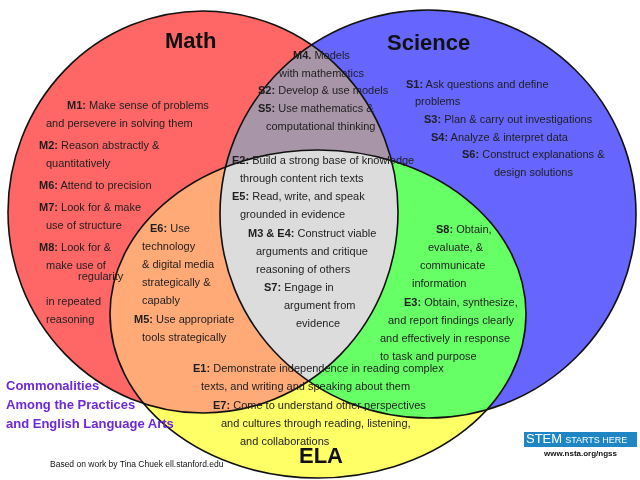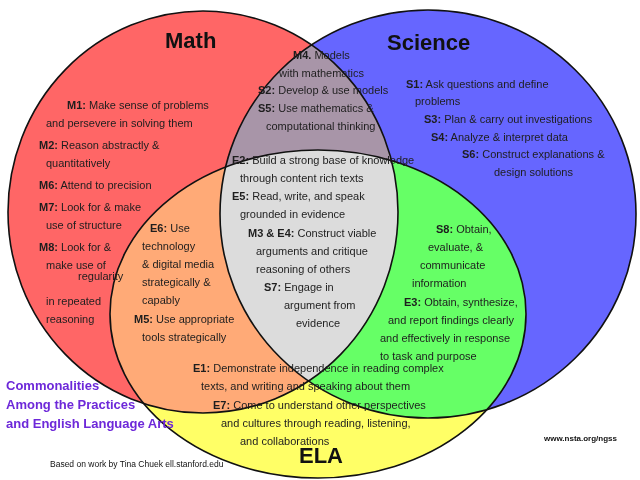--- a/index.html
+++ b/index.html
@@ -123,14 +123,15 @@
 <div class="lbl" style="left:240px; top:435px;">and collaborations</div>
 
 <div class="caption">
   <div>Commonalities</div>
   <div>Among the Practices</div>
   <div>and English Language Arts</div>
 </div>
 <div class="credit">Based on work by Tina Chuek ell.stanford.edu</div>
 
 <div class="logo">
+  <div class="bar"><span style="font-size:13px;">STEM</span> <span style="font-size:9px;">STARTS HERE</span></div>
   <div class="url">www.nsta.org/ngss</div>
 </div>
 
 </body></html>

